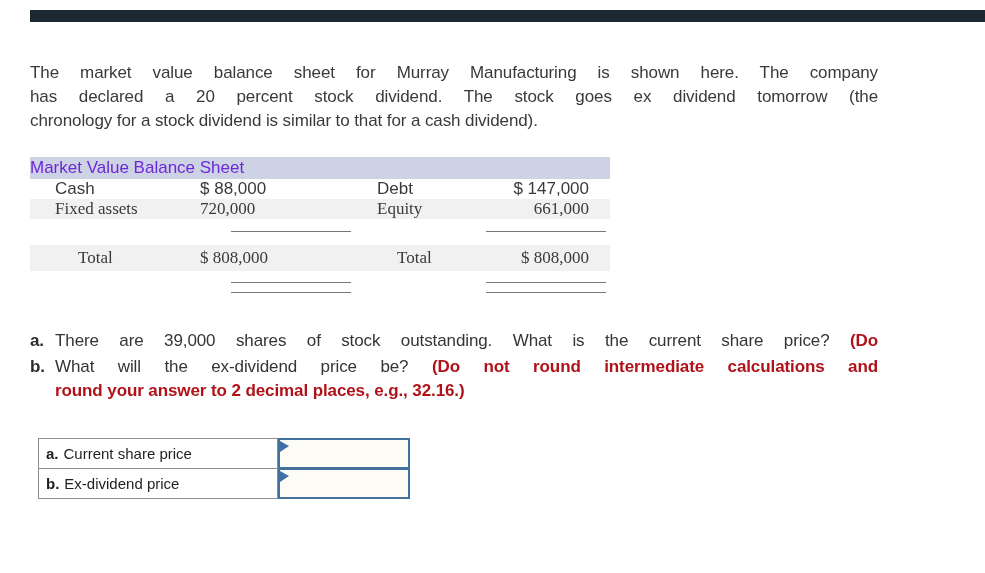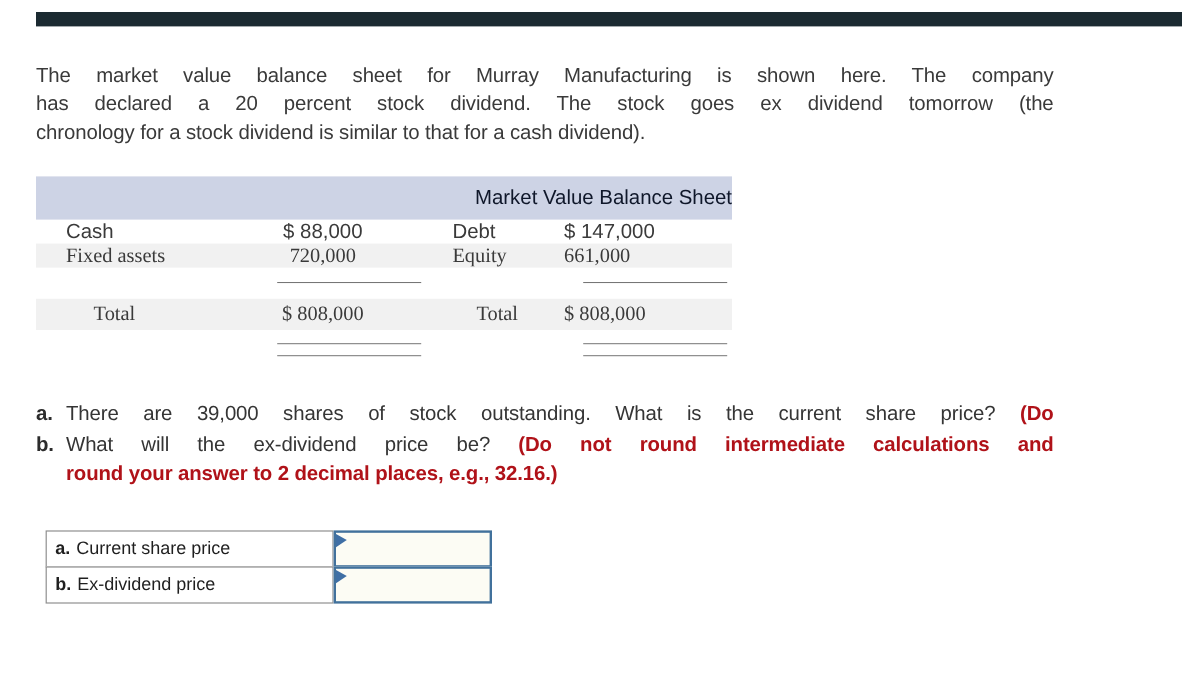--- a/index.html
+++ b/index.html
@@ -9,38 +9,38 @@
     --input-border-blue:#41719c;
     --marker-blue:#3f6fa5;
     --top-bar:#1b2a31;
     --ink:#3a3a3a;
   }
   *{box-sizing:border-box;margin:0;padding:0;}
   html,body{background:#ffffff;}
   body{font-family:"Liberation Sans", sans-serif;}
   .page{position:relative;width:985px;height:573px;background:#ffffff;overflow:hidden;}
   .top-bar{position:absolute;left:30px;right:0;top:10px;height:12px;background:var(--top-bar);}
-  .content{position:absolute;left:30px;top:3px;}
+  .content{position:absolute;left:30px;top:13px;}
 
   
   .intro{margin-top:48px;width:848px;color:var(--ink);font-size:17px;line-height:24px;letter-spacing:-0.1px;}
   .iline{white-space:normal;}
   .just{text-align:justify;text-align-last:justify;}
 
   
   table.bs{margin-top:24px;border-collapse:separate;border-spacing:0;table-layout:fixed;width:580px;
            font-size:17px;color:var(--ink);}
   .bs td{vertical-align:middle;overflow:hidden;}
-  .bs tr.hdr td{height:36px;background:var(--table-header-bg);text-align:right;color:#0f172a;}
+  .bs tr.hdr td{height:22px;background:var(--table-header-bg);text-align:left;color:#6d28d9;}
   .bs tr.r1 td,.bs tr.r2 td{height:16px;}
   .bs tr.stripe td{background:var(--row-stripe-bg);font-family:Liberation Serif, serif;}
   .bs td.lab{padding-left:25px;}
   .bs td.lab2{padding-left:22px;}
-  .bs td.amt{text-align:center;padding-right:17px;}
-  .bs td.amt2{text-align:left;padding-right:21px;}
+  .bs td.amt{text-align:left;padding-right:17px;}
+  .bs td.amt2{text-align:right;padding-right:21px;}
   .bs tr.tot td{height:26px;}
   .bs tr.tot td.lab{padding-left:48px;}
   .bs tr.tot td.lab2{padding-left:42px;}
   .bs tr.sp1 td{height:13px;vertical-align:bottom;}
   .bs tr.sp2 td{height:13px;}
   .bs tr.sp3 td{height:12px;vertical-align:bottom;}
   .bs tr.sp4 td{height:10px;vertical-align:bottom;}
   .rule{width:120px;margin:0 4px 0 auto;border-bottom:1px solid #767676;height:1px;}
 
   

